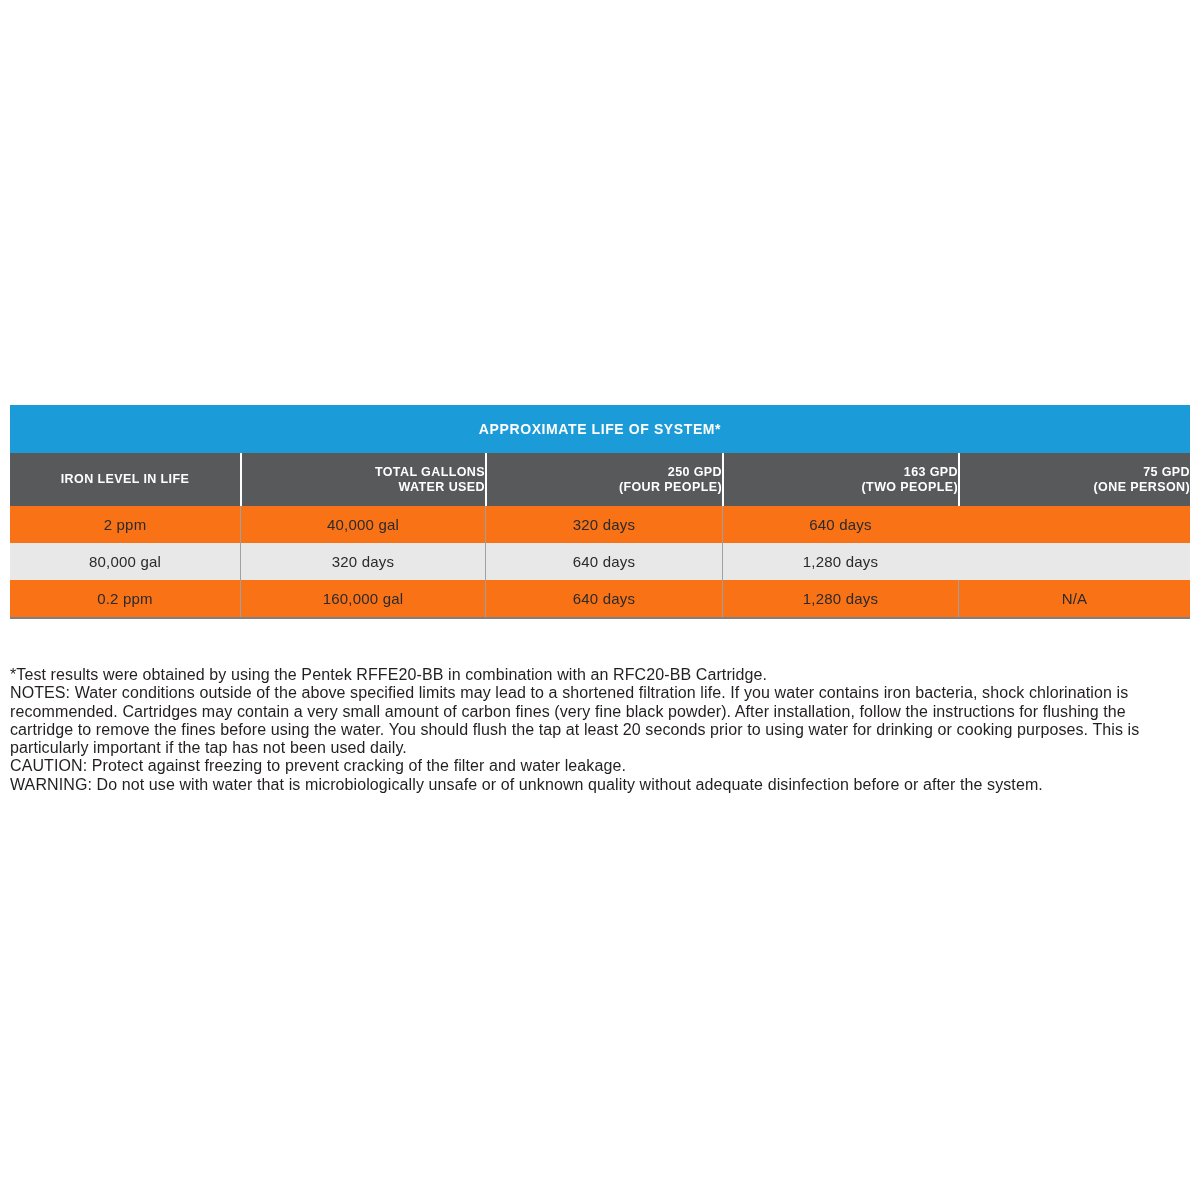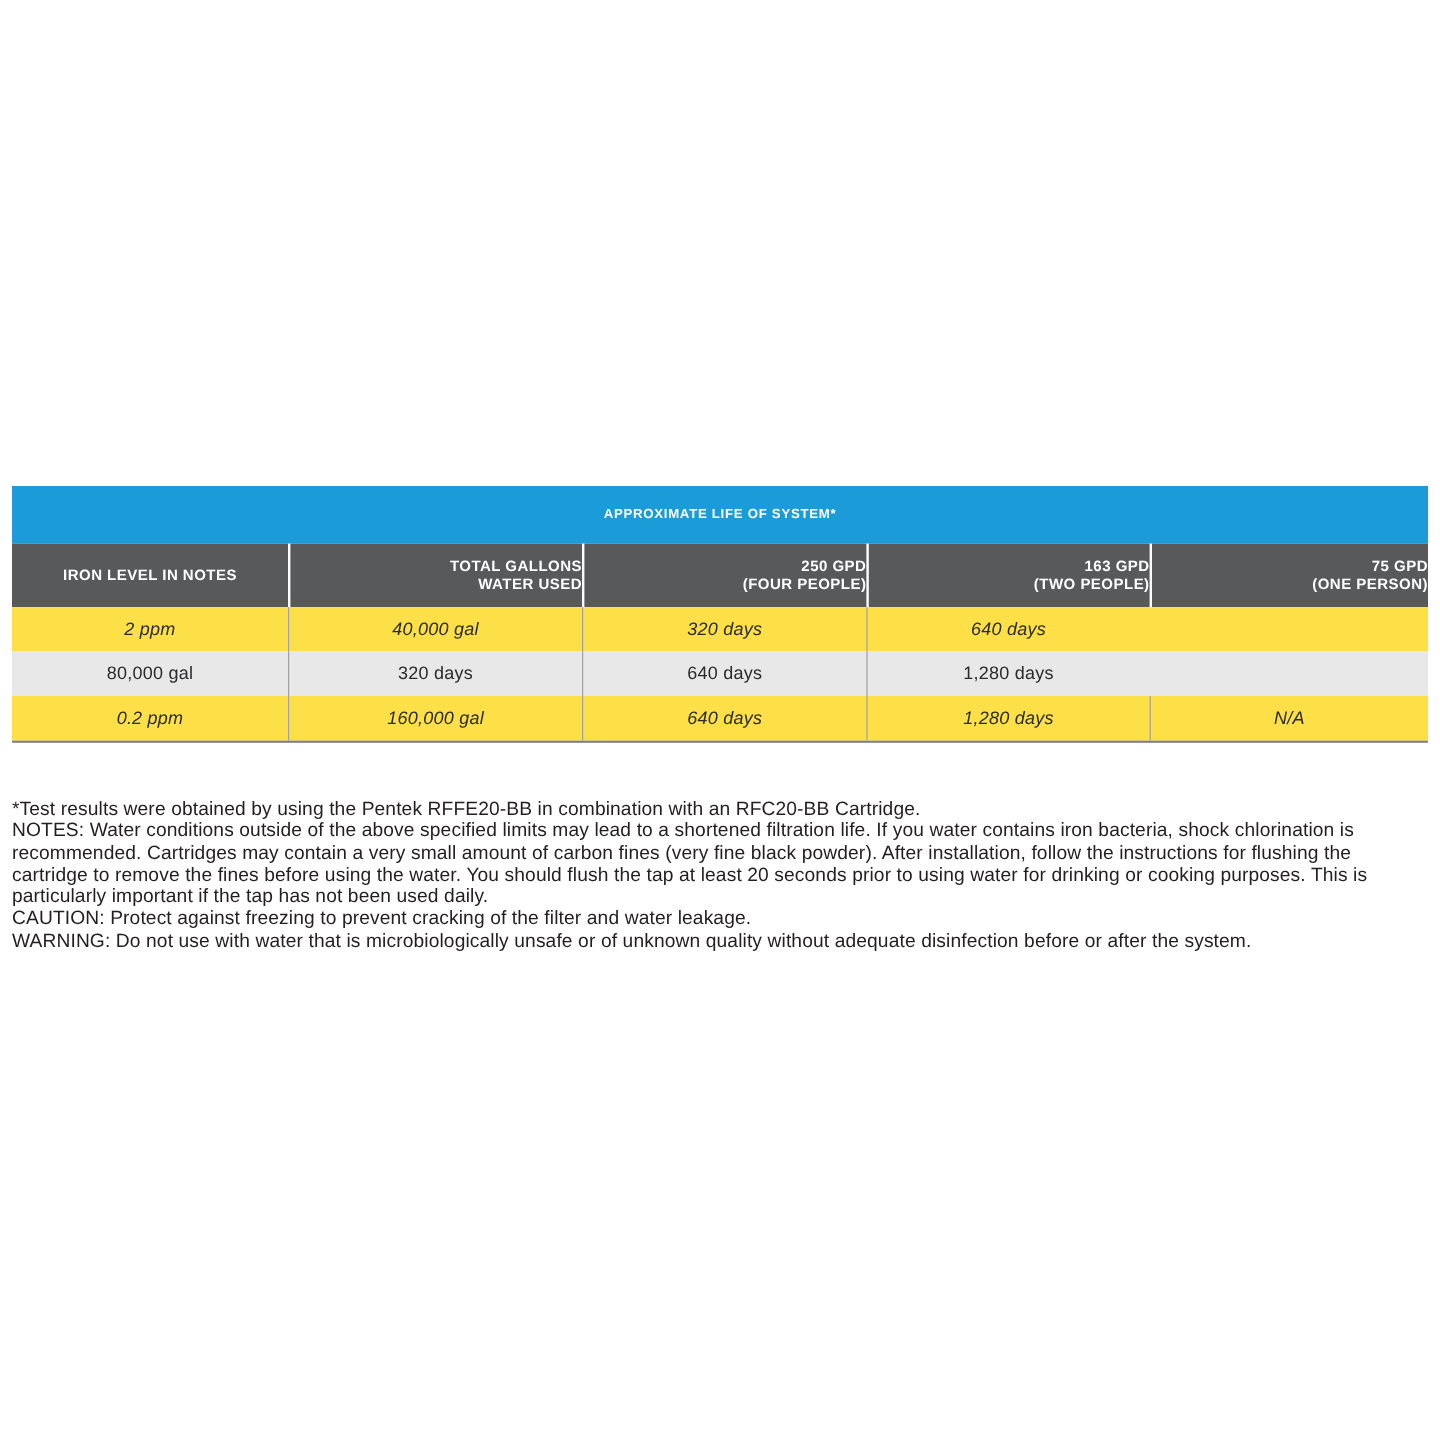--- a/index.html
+++ b/index.html
@@ -24,21 +24,21 @@
   
   .title-bar {
     height: 48px;
     background: #1b9cd8;
     display: flex;
     align-items: center;
     justify-content: center;
   }
   .title-bar span {
     color: #ffffff;
-    font-size: 11px;
+    font-size: 14px;
     font-weight: bold;
     letter-spacing: 0.6px;
   }
 
   
   .cols {
     display: grid;
     grid-template-columns: 230fr 245fr 237fr 236fr 232fr;
   }
 
@@ -58,21 +58,21 @@
     line-height: 15px;
     letter-spacing: 0.4px;
     text-align: center;
   }
   .header-cell + .header-cell { border-left: 2px solid #ffffff; align-items: flex-end; }
 
   
   .data-rows { border-bottom: 2px solid #808083; }
   .data-row { height: 37px; }
   .data-row.striped { background: #e8e8e9; }
-  .data-row.plain { background: #fde047; font-style: italic; }
+  .data-row.plain { background: #f97316; }
   .data-cell {
     display: flex;
     align-items: center;
     justify-content: center;
     font-size: 15px;
     color: #2a2a2c;
     letter-spacing: 0.2px;
   }
   .data-cell + .data-cell { border-left: 1px solid #a0a0a2; }
 
@@ -95,21 +95,21 @@
 <div class="sheet">
 
   <div class="spec-table">
 
     <div class="title-bar">
       <span>APPROXIMATE LIFE OF SYSTEM*</span>
     </div>
 
     <div class="cols header-row">
       <div class="header-cell">
-        <span>IRON LEVEL IN NOTES</span>
+        <span>IRON LEVEL IN LIFE</span>
       </div>
       <div class="header-cell">
         <span>TOTAL GALLONS</span>
         <span>WATER USED</span>
       </div>
       <div class="header-cell">
         <span>250 GPD</span>
         <span>(FOUR PEOPLE)</span>
       </div>
       <div class="header-cell">

